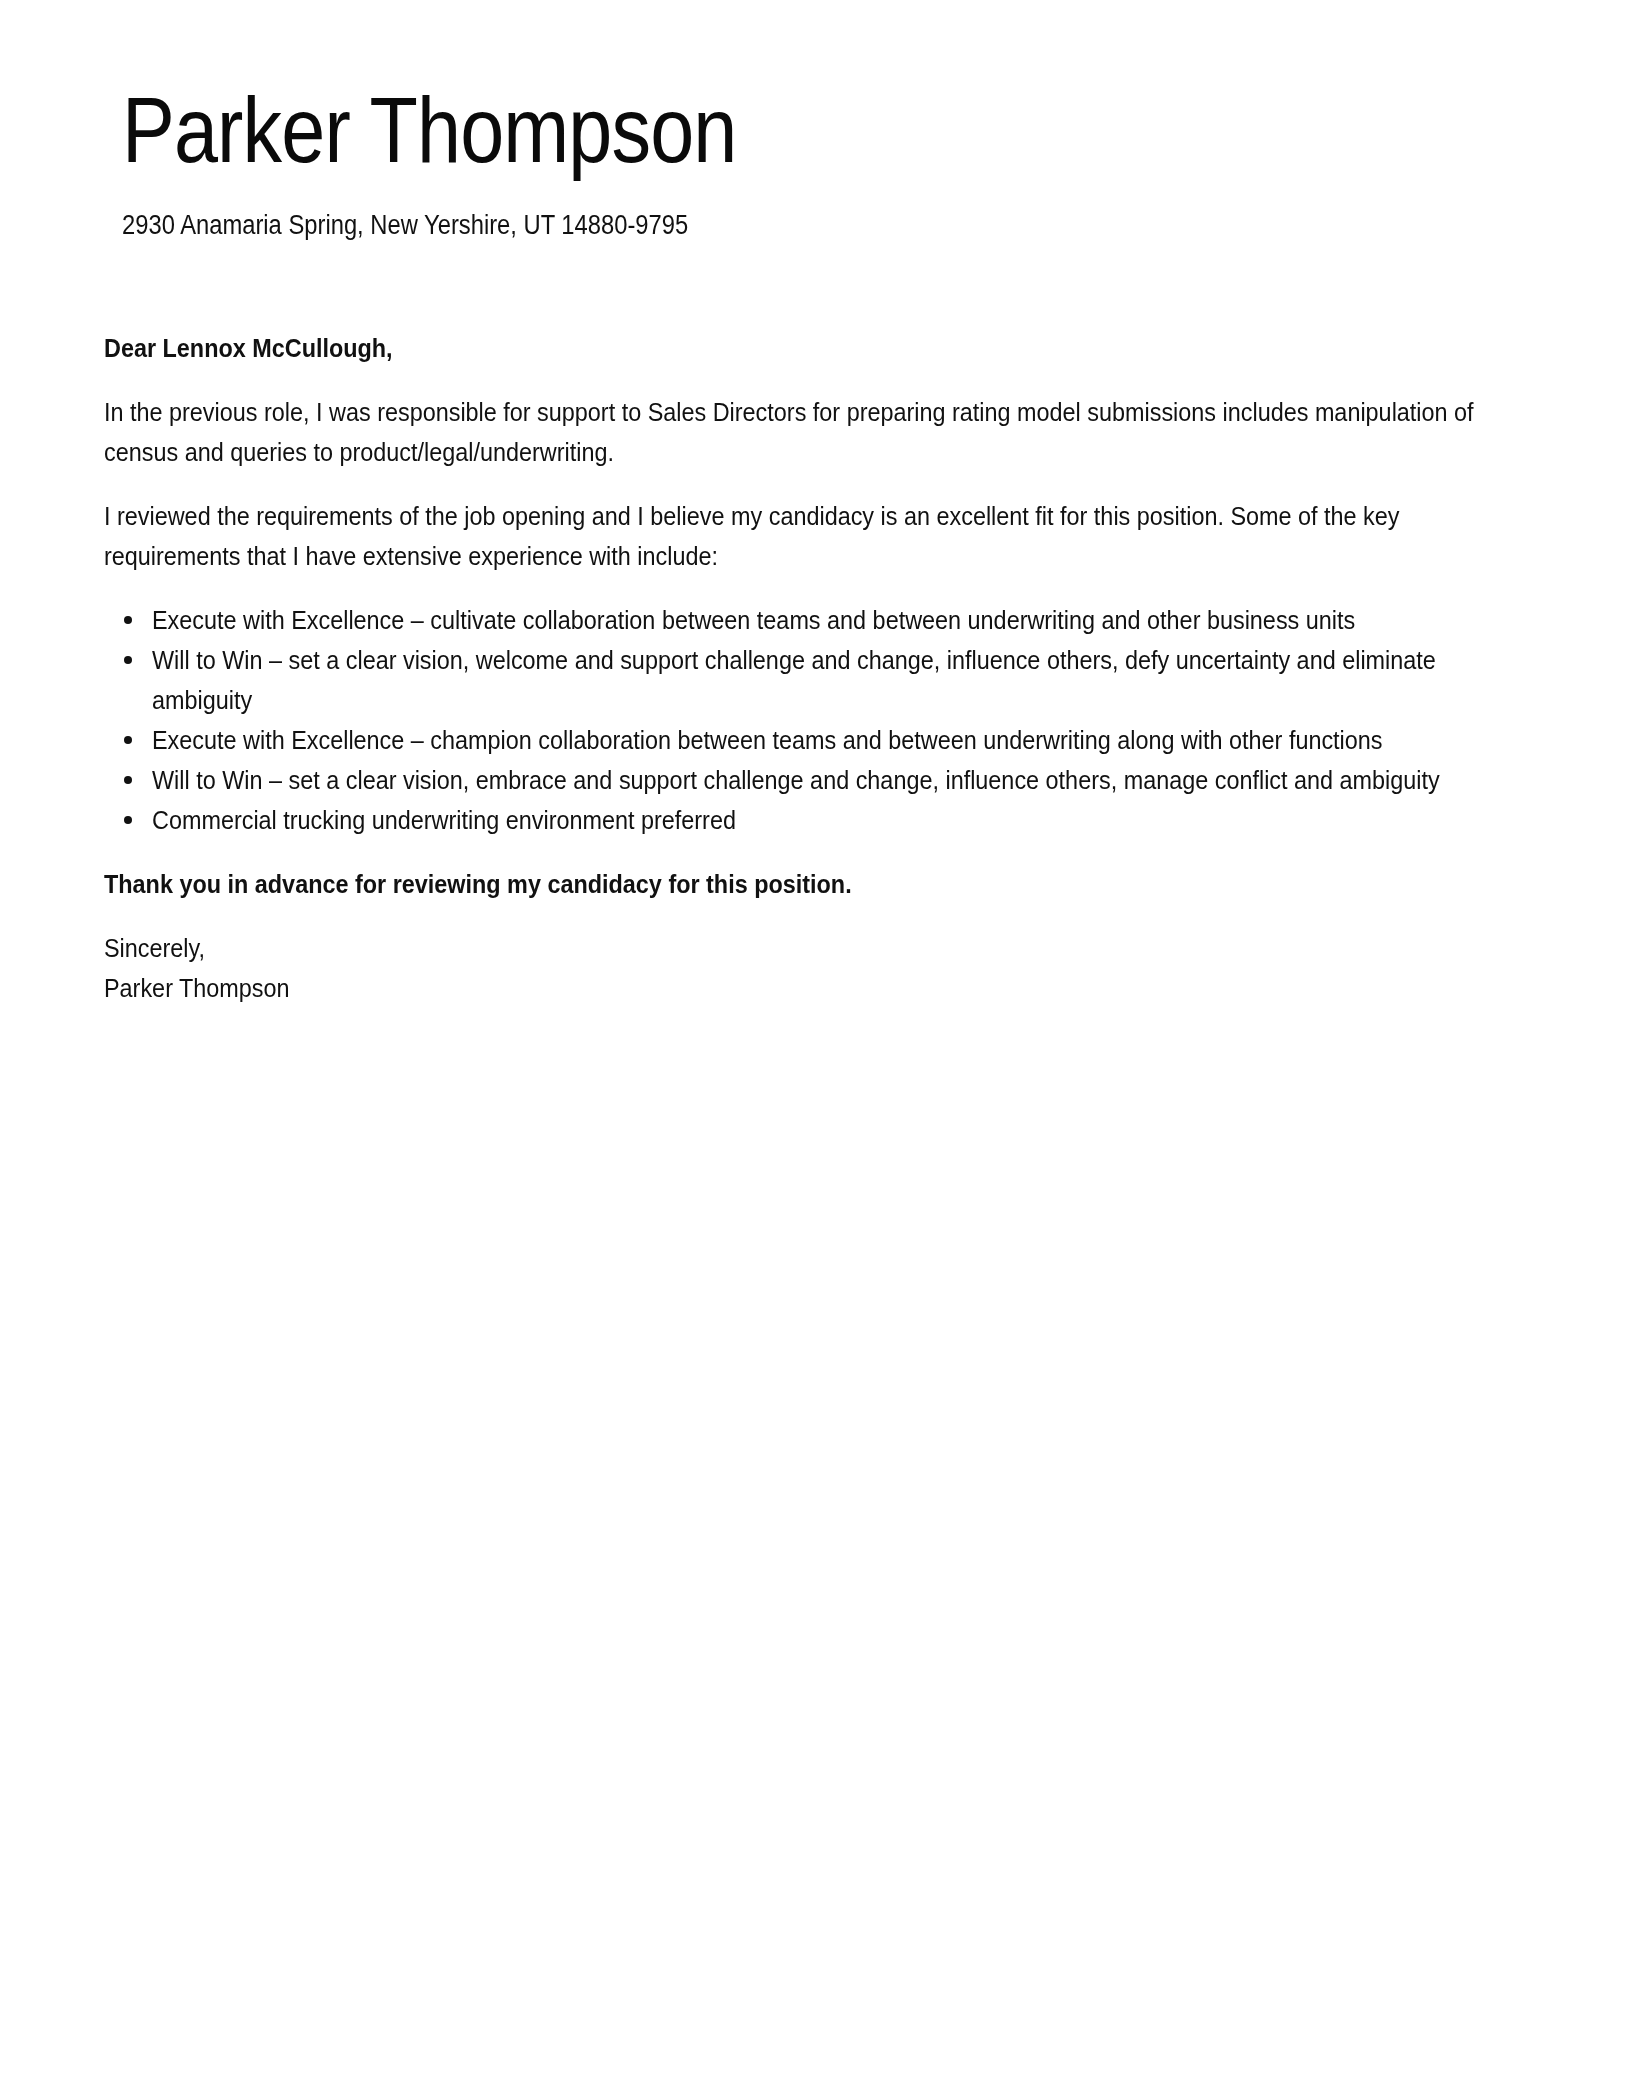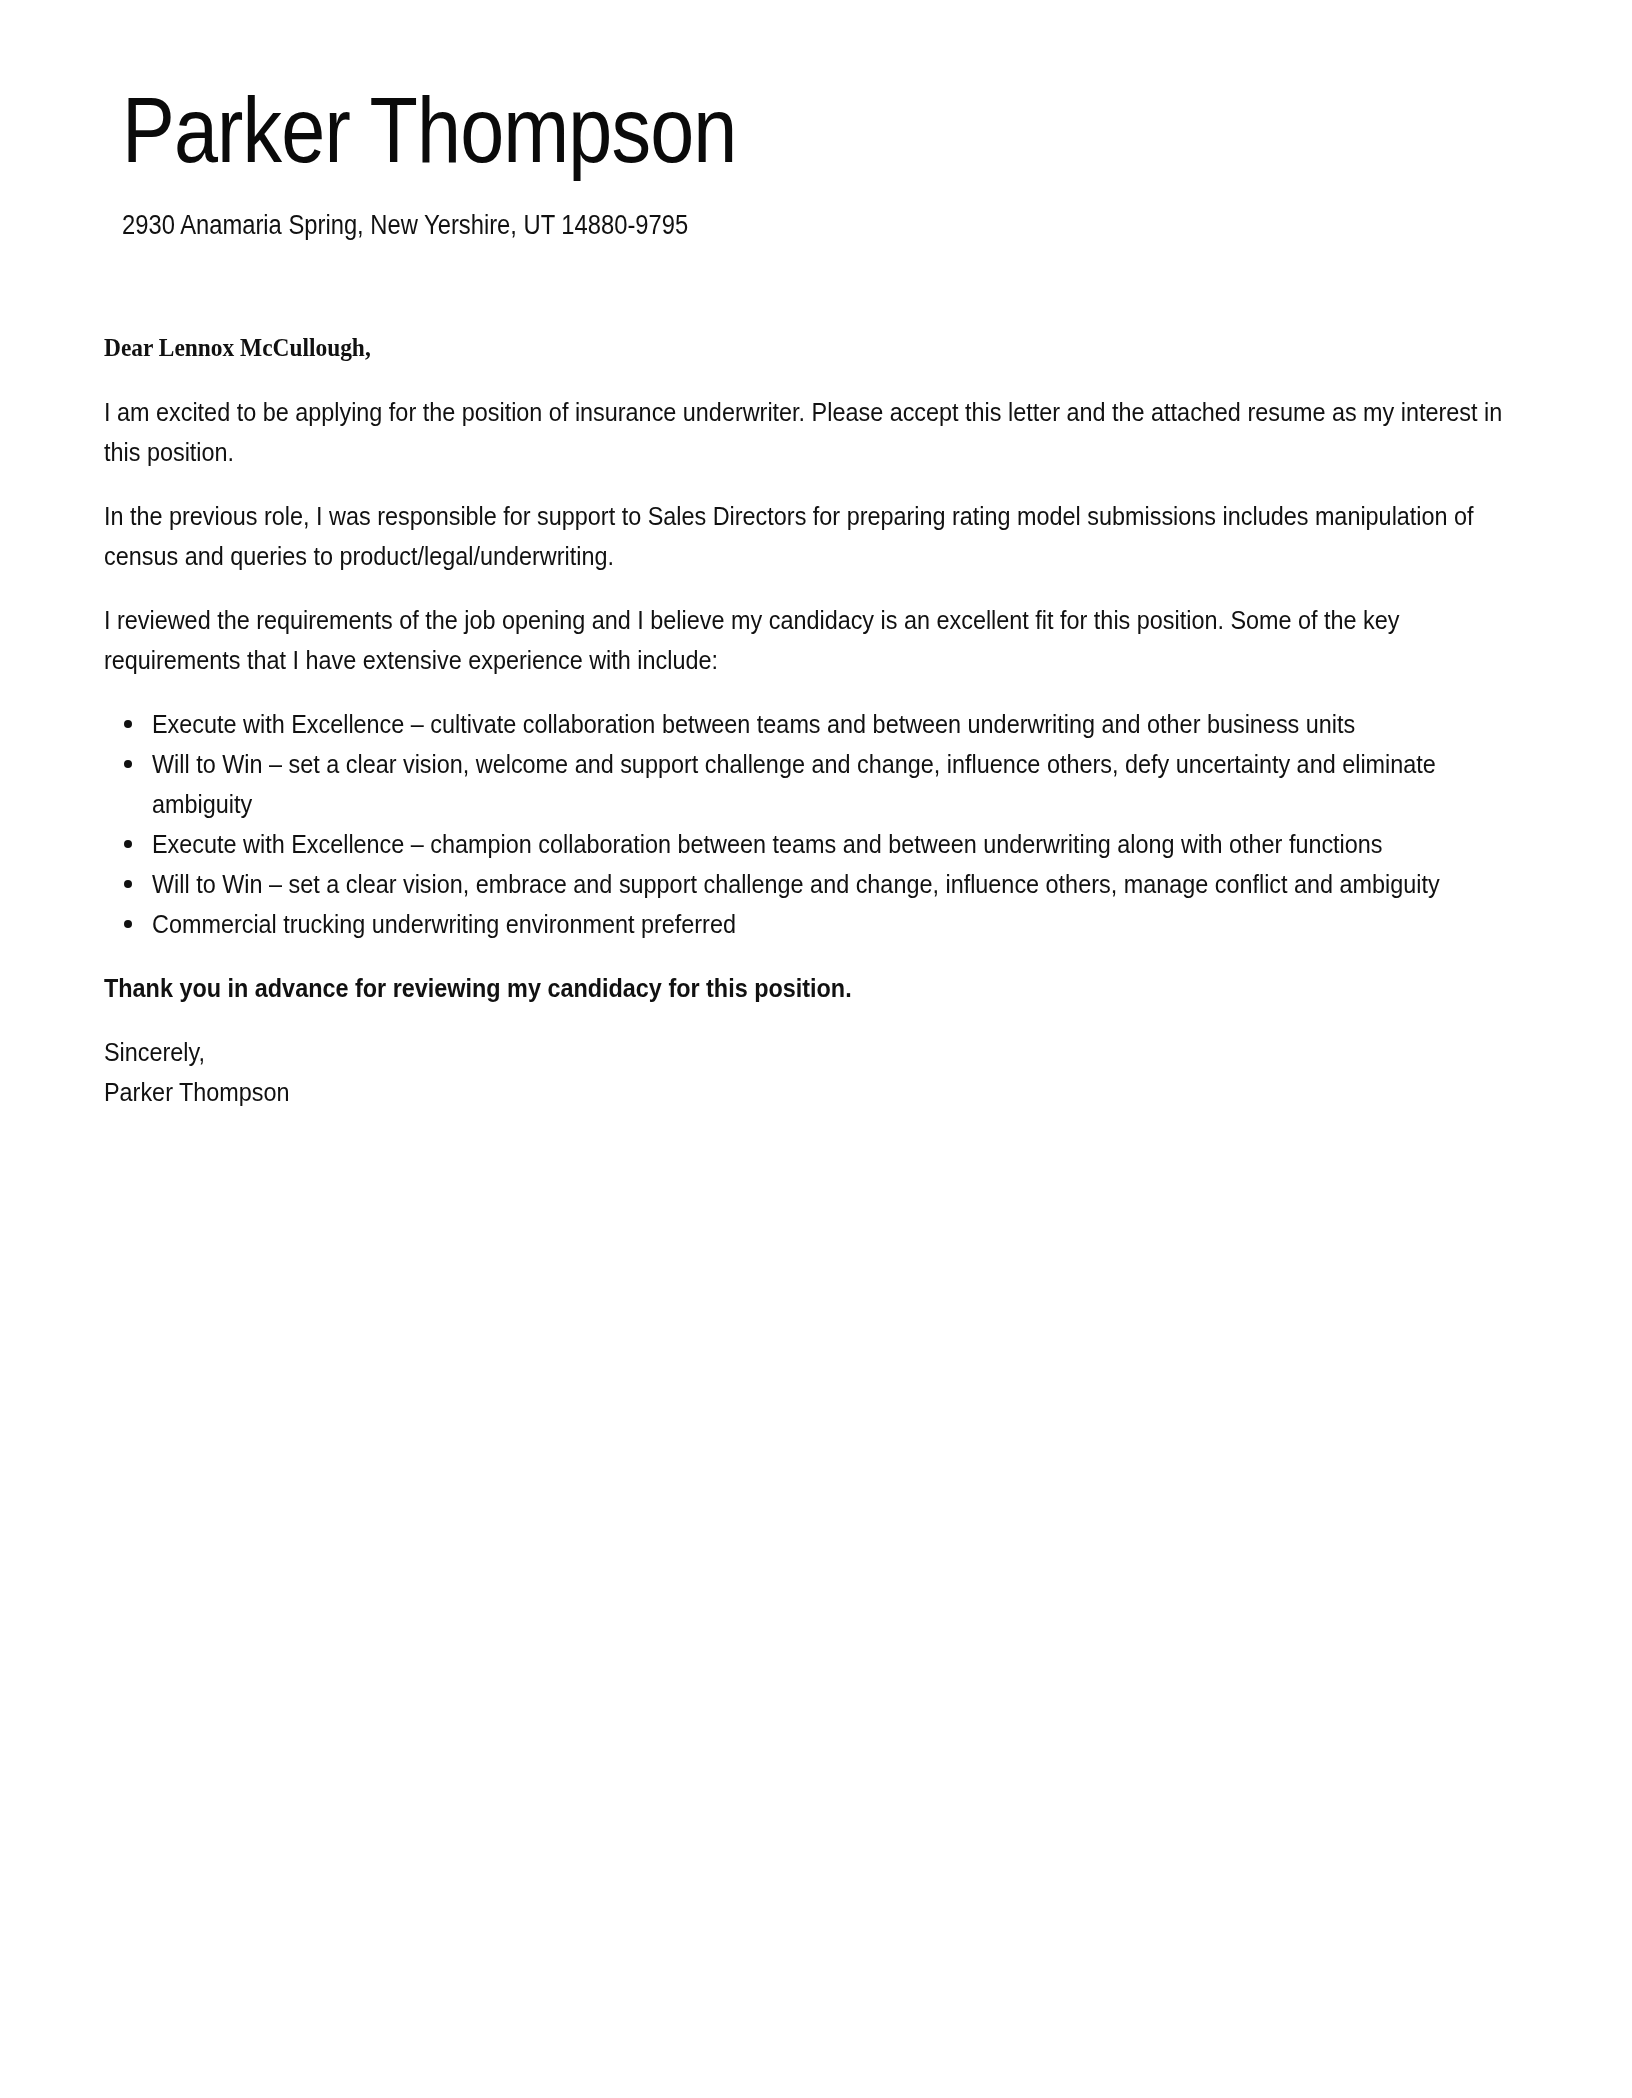--- a/index.html
+++ b/index.html
@@ -61,21 +61,20 @@
     }
     .condensed {
       display: inline-block;
       transform: scaleX(0.9);
       transform-origin: left center;
       width: 111%;
     }
     .greeting {
       font-weight: 700;
       margin-bottom: 24px !important;
-      font-family: Liberation Serif, serif;
     }
     .closing-line {
       font-weight: 700;
     }
     ul.reqs {
       margin: 0 0 24px 0;
       padding-left: 48px;
       list-style: none;
       text-decoration: underline;
     }
@@ -102,21 +101,20 @@
 <div class="page">
 
   <div class="header">
     <h1 class="name">Parker Thompson</h1>
     <div class="address">2930 Anamaria Spring, New Yershire, UT 14880-9795</div>
   </div>
 
   <div class="letter">
     <p class="greeting"><span class="condensed">Dear Lennox McCullough,</span></p>
 
-    <p><span class="condensed">I am excited to be applying for the position of insurance underwriter. Please accept this letter and the attached resume as my interest in this position.</span></p>
 
     <p><span class="condensed">In the previous role, I was responsible for support to Sales Directors for preparing rating model submissions includes manipulation of census and queries to product/legal/underwriting.</span></p>
 
     <p><span class="condensed">I reviewed the requirements of the job opening and I believe my candidacy is an excellent fit for this position. Some of the key requirements that I have extensive experience with include:</span></p>
 
     <ul class="reqs">
       <li><span class="bullet"></span><span class="condensed">Execute with Excellence – cultivate collaboration between teams and between underwriting and other business units</span></li>
       <li><span class="bullet"></span><span class="condensed">Will to Win – set a clear vision, welcome and support challenge and change, influence others, defy uncertainty and eliminate ambiguity</span></li>
       <li><span class="bullet"></span><span class="condensed">Execute with Excellence – champion collaboration between teams and between underwriting along with other functions</span></li>
       <li><span class="bullet"></span><span class="condensed">Will to Win – set a clear vision, embrace and support challenge and change, influence others, manage conflict and ambiguity</span></li>

